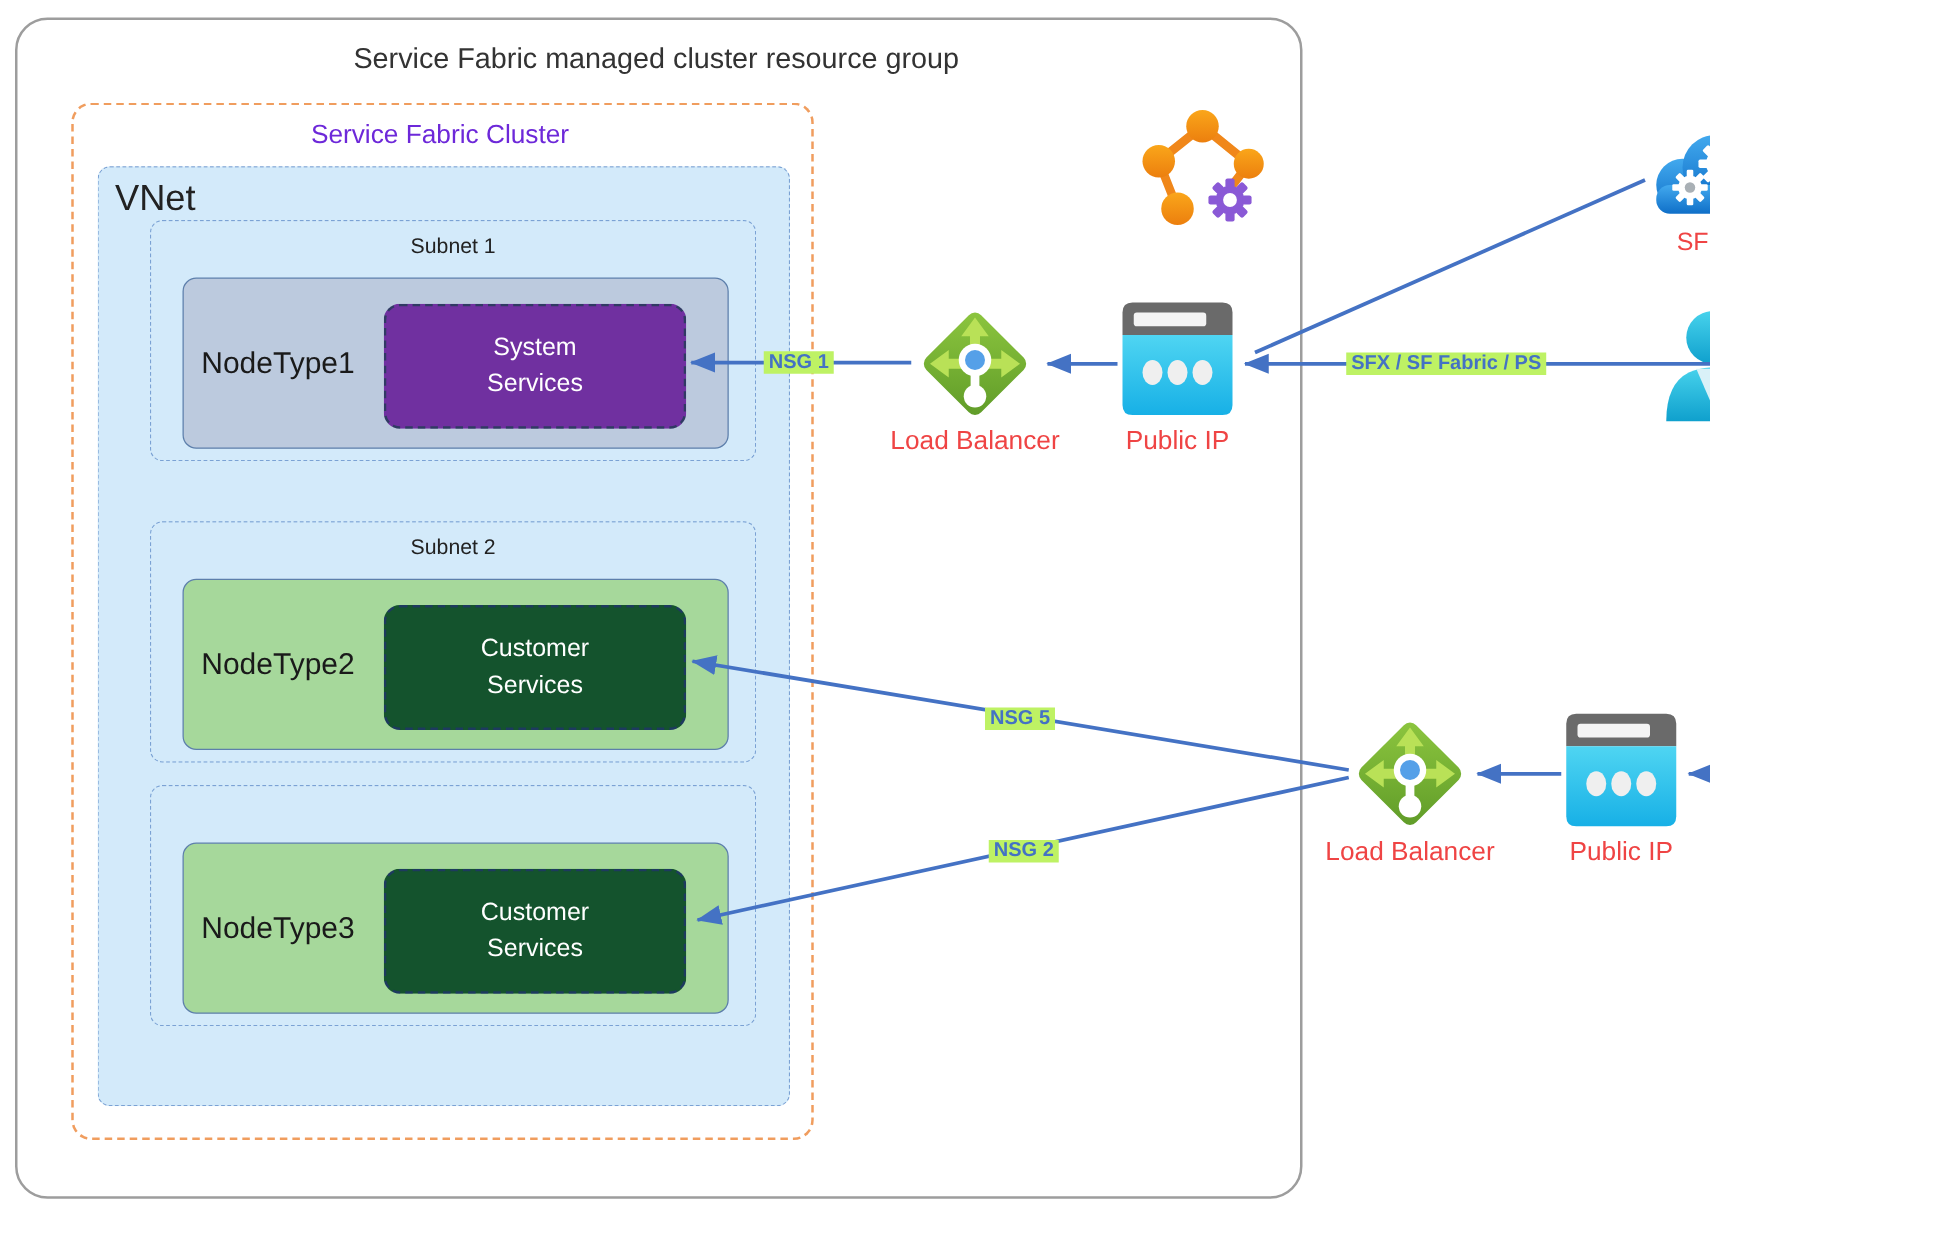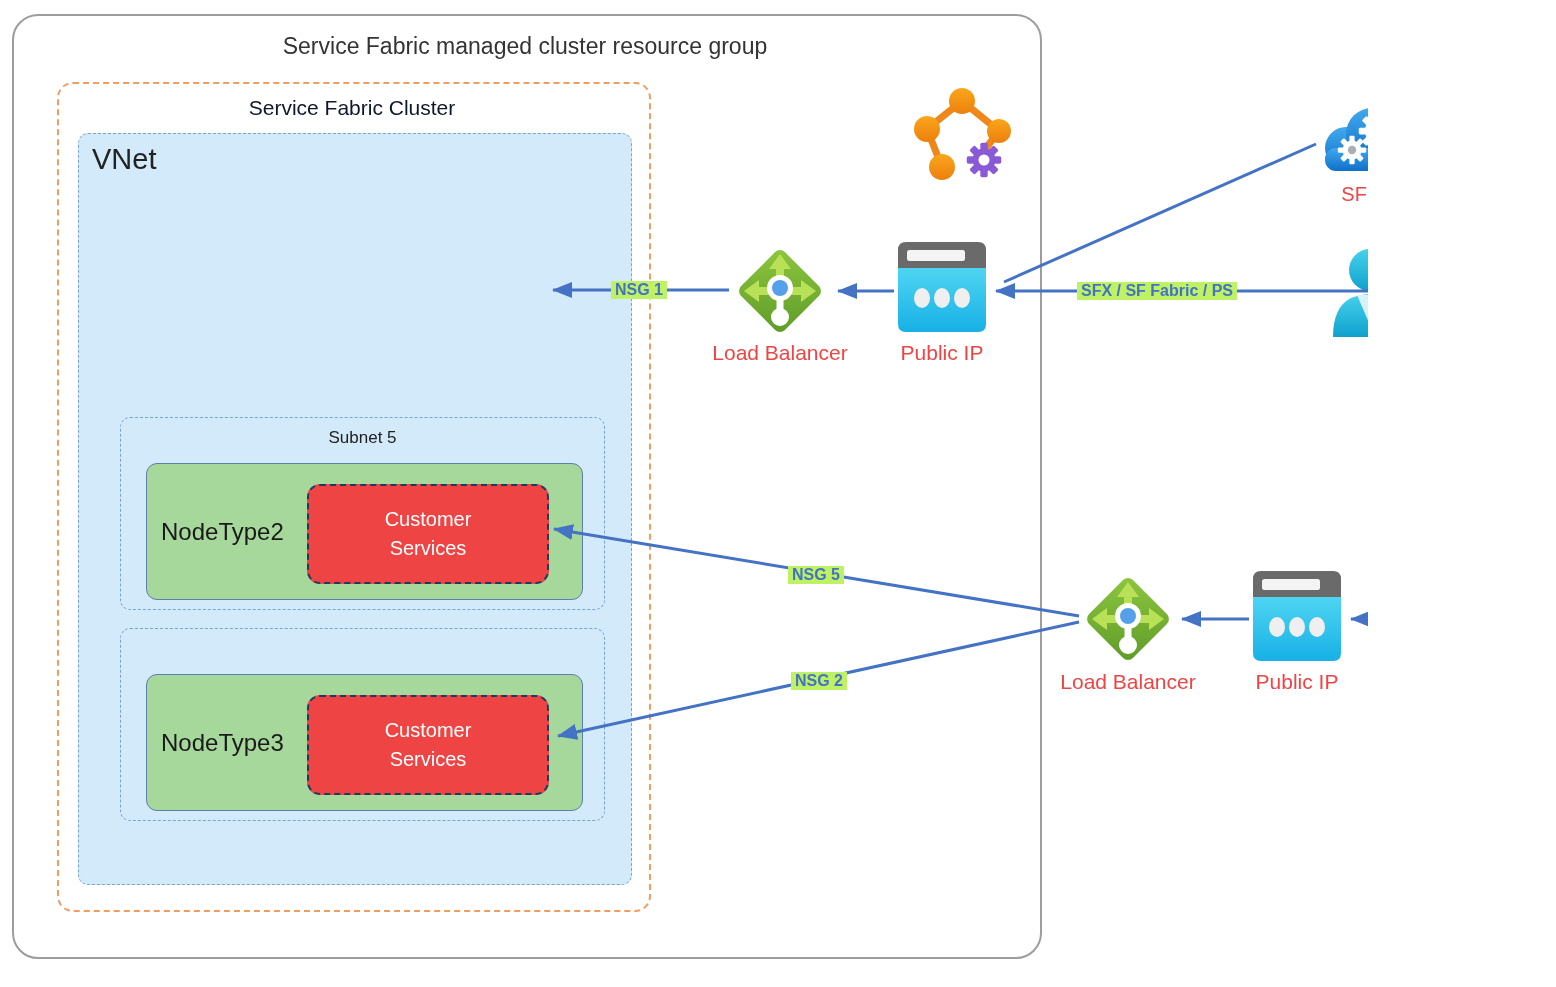--- a/index.html
+++ b/index.html
@@ -3,33 +3,33 @@
 <meta charset="utf-8">
 <style>
   html,body{margin:0;padding:0;background:#fff;}
   .stage{position:relative;width:1368px;height:987px;background:#fff;overflow:hidden;
          font-family:Liberation Sans, sans-serif;color:#2d2d2d;}
   .abs{position:absolute;}
   
   .outer-box{left:12px;top:14px;width:1026px;height:941px;border:2.5px solid #9d9d9d;border-radius:26px;background:#fff;}
   .rg-title{left:12px;top:33px;width:1026px;text-align:center;font-size:23px;color:#333;}
   .cluster-box{left:57px;top:82px;width:590px;height:826px;border:2px dashed #f09d5e;border-radius:16px;}
-  .cluster-title{left:57px;top:96px;width:590px;text-align:center;font-size:21px;color:#0f172a;}
+  .cluster-title{left:57px;top:96px;width:590px;text-align:center;font-size:21px;color:#6d28d9;}
   .vnet-box{left:78px;top:133px;width:552px;height:750px;background:#d3eafa;border:1.6px dashed #7ba2d4;border-radius:10px;}
   .vnet-label{left:92px;top:143px;font-size:29px;color:#222;}
   .subnet{left:120px;width:483px;height:191px;border:1.6px dashed #7ba2d4;border-radius:10px;}
   .subnet-label{position:absolute;left:0;top:10px;width:100%;text-align:center;font-size:17px;color:#222;}
   .nodetype{position:absolute;left:25px;top:45px;width:435px;height:135px;border:1.5px solid #5d7fab;border-radius:11px;}
   .nt1{background:#bccade;}
   .nt-green{background:#a6d89b;}
   .nodetype-label{position:absolute;left:14px;top:50%;transform:translateY(-50%);font-size:24px;color:#1a1a1a;}
   .svc{position:absolute;right:33px;top:20px;width:238px;height:96px;border-radius:13px;
        display:flex;align-items:center;justify-content:center;color:#fff;font-size:20px;text-align:center;}
   .svc-purple{background:#7030a0;border:2.2px dashed #303a63;}
-  .svc-blue{background:#ef4444;border:2.2px dashed #1d3a5f;}
+  .svc-blue{background:#14532d;border:2.2px dashed #1d3a5f;}
   .svc-text{width:min-content;margin:0 auto;line-height:1.45;}
   
   .icon{z-index:4;}
   .icon-label{z-index:4;text-align:center;font-size:21px;color:#ef4444;}
   
   .overlay{left:0;top:0;width:1556px;height:987px;z-index:5;pointer-events:none;}
   .conn-label{z-index:6;transform:translate(-50%,-50%);background:#bef264;color:#4472c4;
               font-size:16px;font-weight:700;padding:0 4px;white-space:nowrap;}
   .conn-label.sfx{font-weight:600;}
 </style>
@@ -40,23 +40,32 @@
 
   <div class="abs outer-box"></div>
   <div class="abs rg-title">Service Fabric managed cluster resource group</div>
 
   <div class="abs cluster-box"></div>
   <div class="abs cluster-title">Service Fabric Cluster</div>
 
   <div class="abs vnet-box"></div>
   <div class="abs vnet-label">VNet</div>
 
+  <div class="abs subnet" style="top:176px;">
+    <div class="subnet-label">Subnet 1</div>
+    <div class="nodetype nt1">
+      <div class="nodetype-label">NodeType1</div>
+      <div class="svc svc-purple">
+        <div class="svc-text">System Services</div>
+      </div>
+    </div>
+  </div>
 
   <div class="abs subnet" style="top:417px;">
-    <div class="subnet-label">Subnet 5</div>
+    <div class="subnet-label">Subnet 2</div>
     <div class="nodetype nt-green">
       <div class="nodetype-label">NodeType2</div>
       <div class="svc svc-blue">
         <div class="svc-text">Customer Services</div>
       </div>
     </div>
   </div>
 
   <div class="abs subnet" style="top:628px;">
     <div class="nodetype nt-green">

